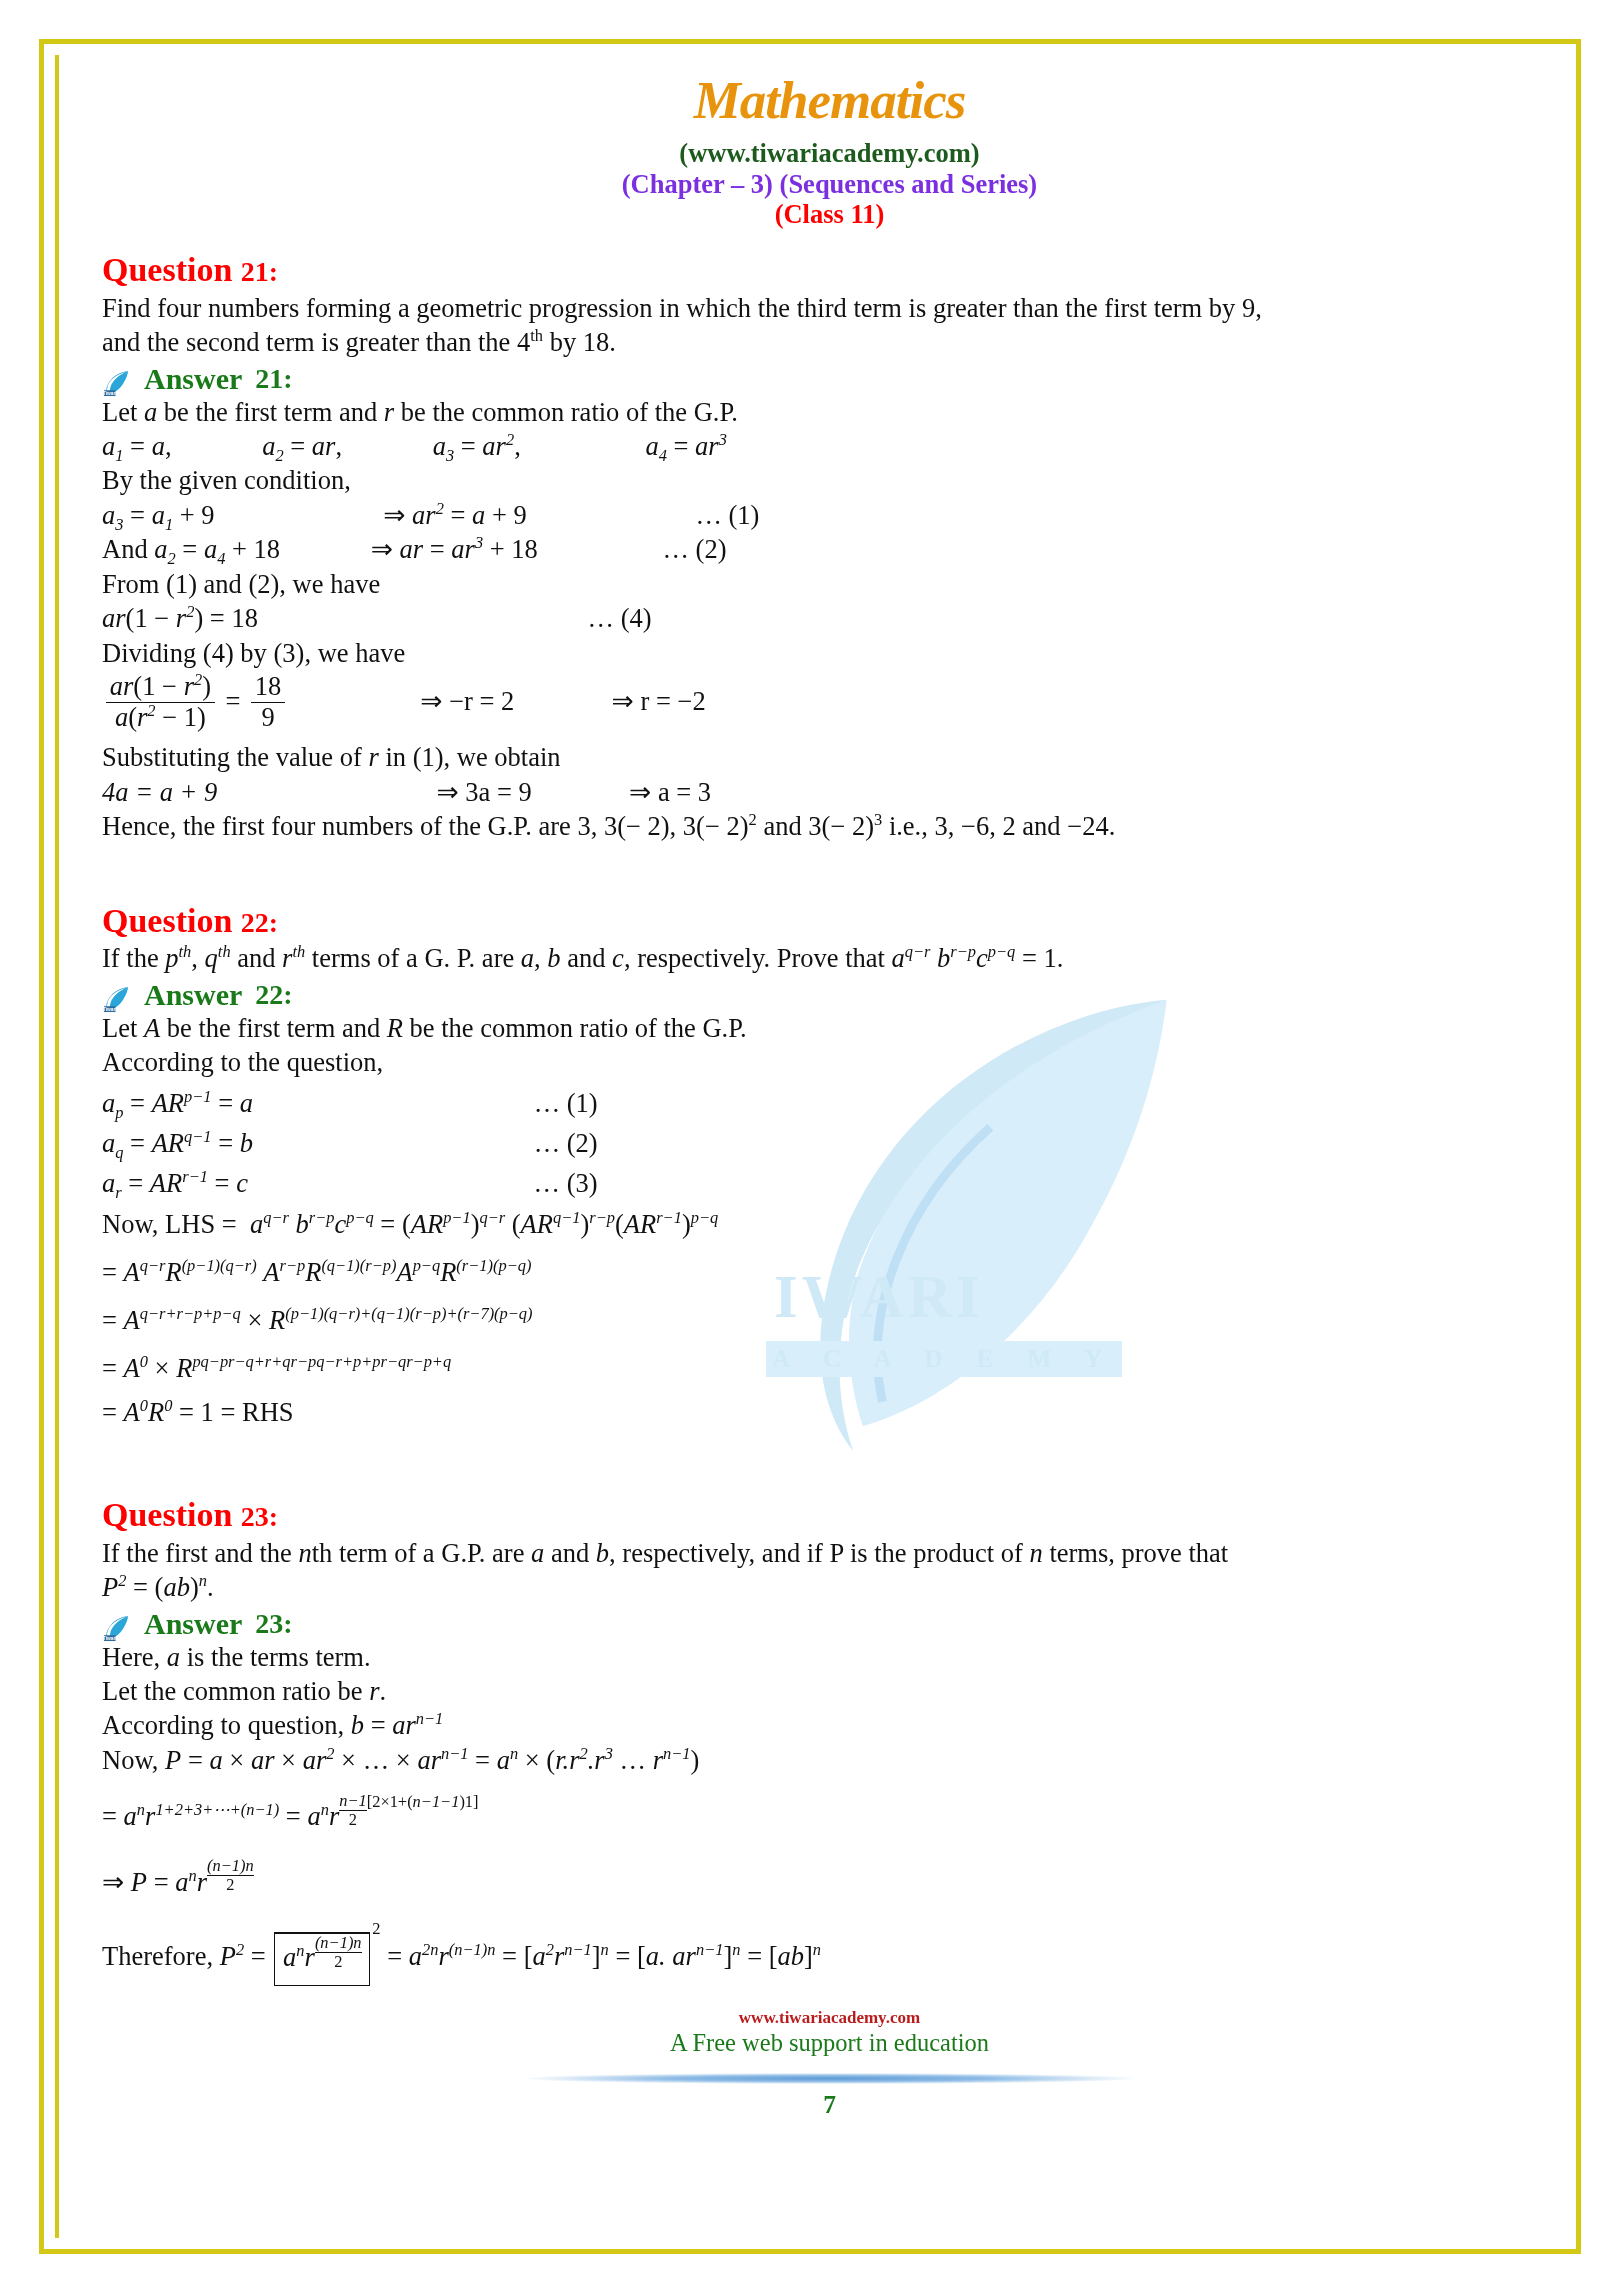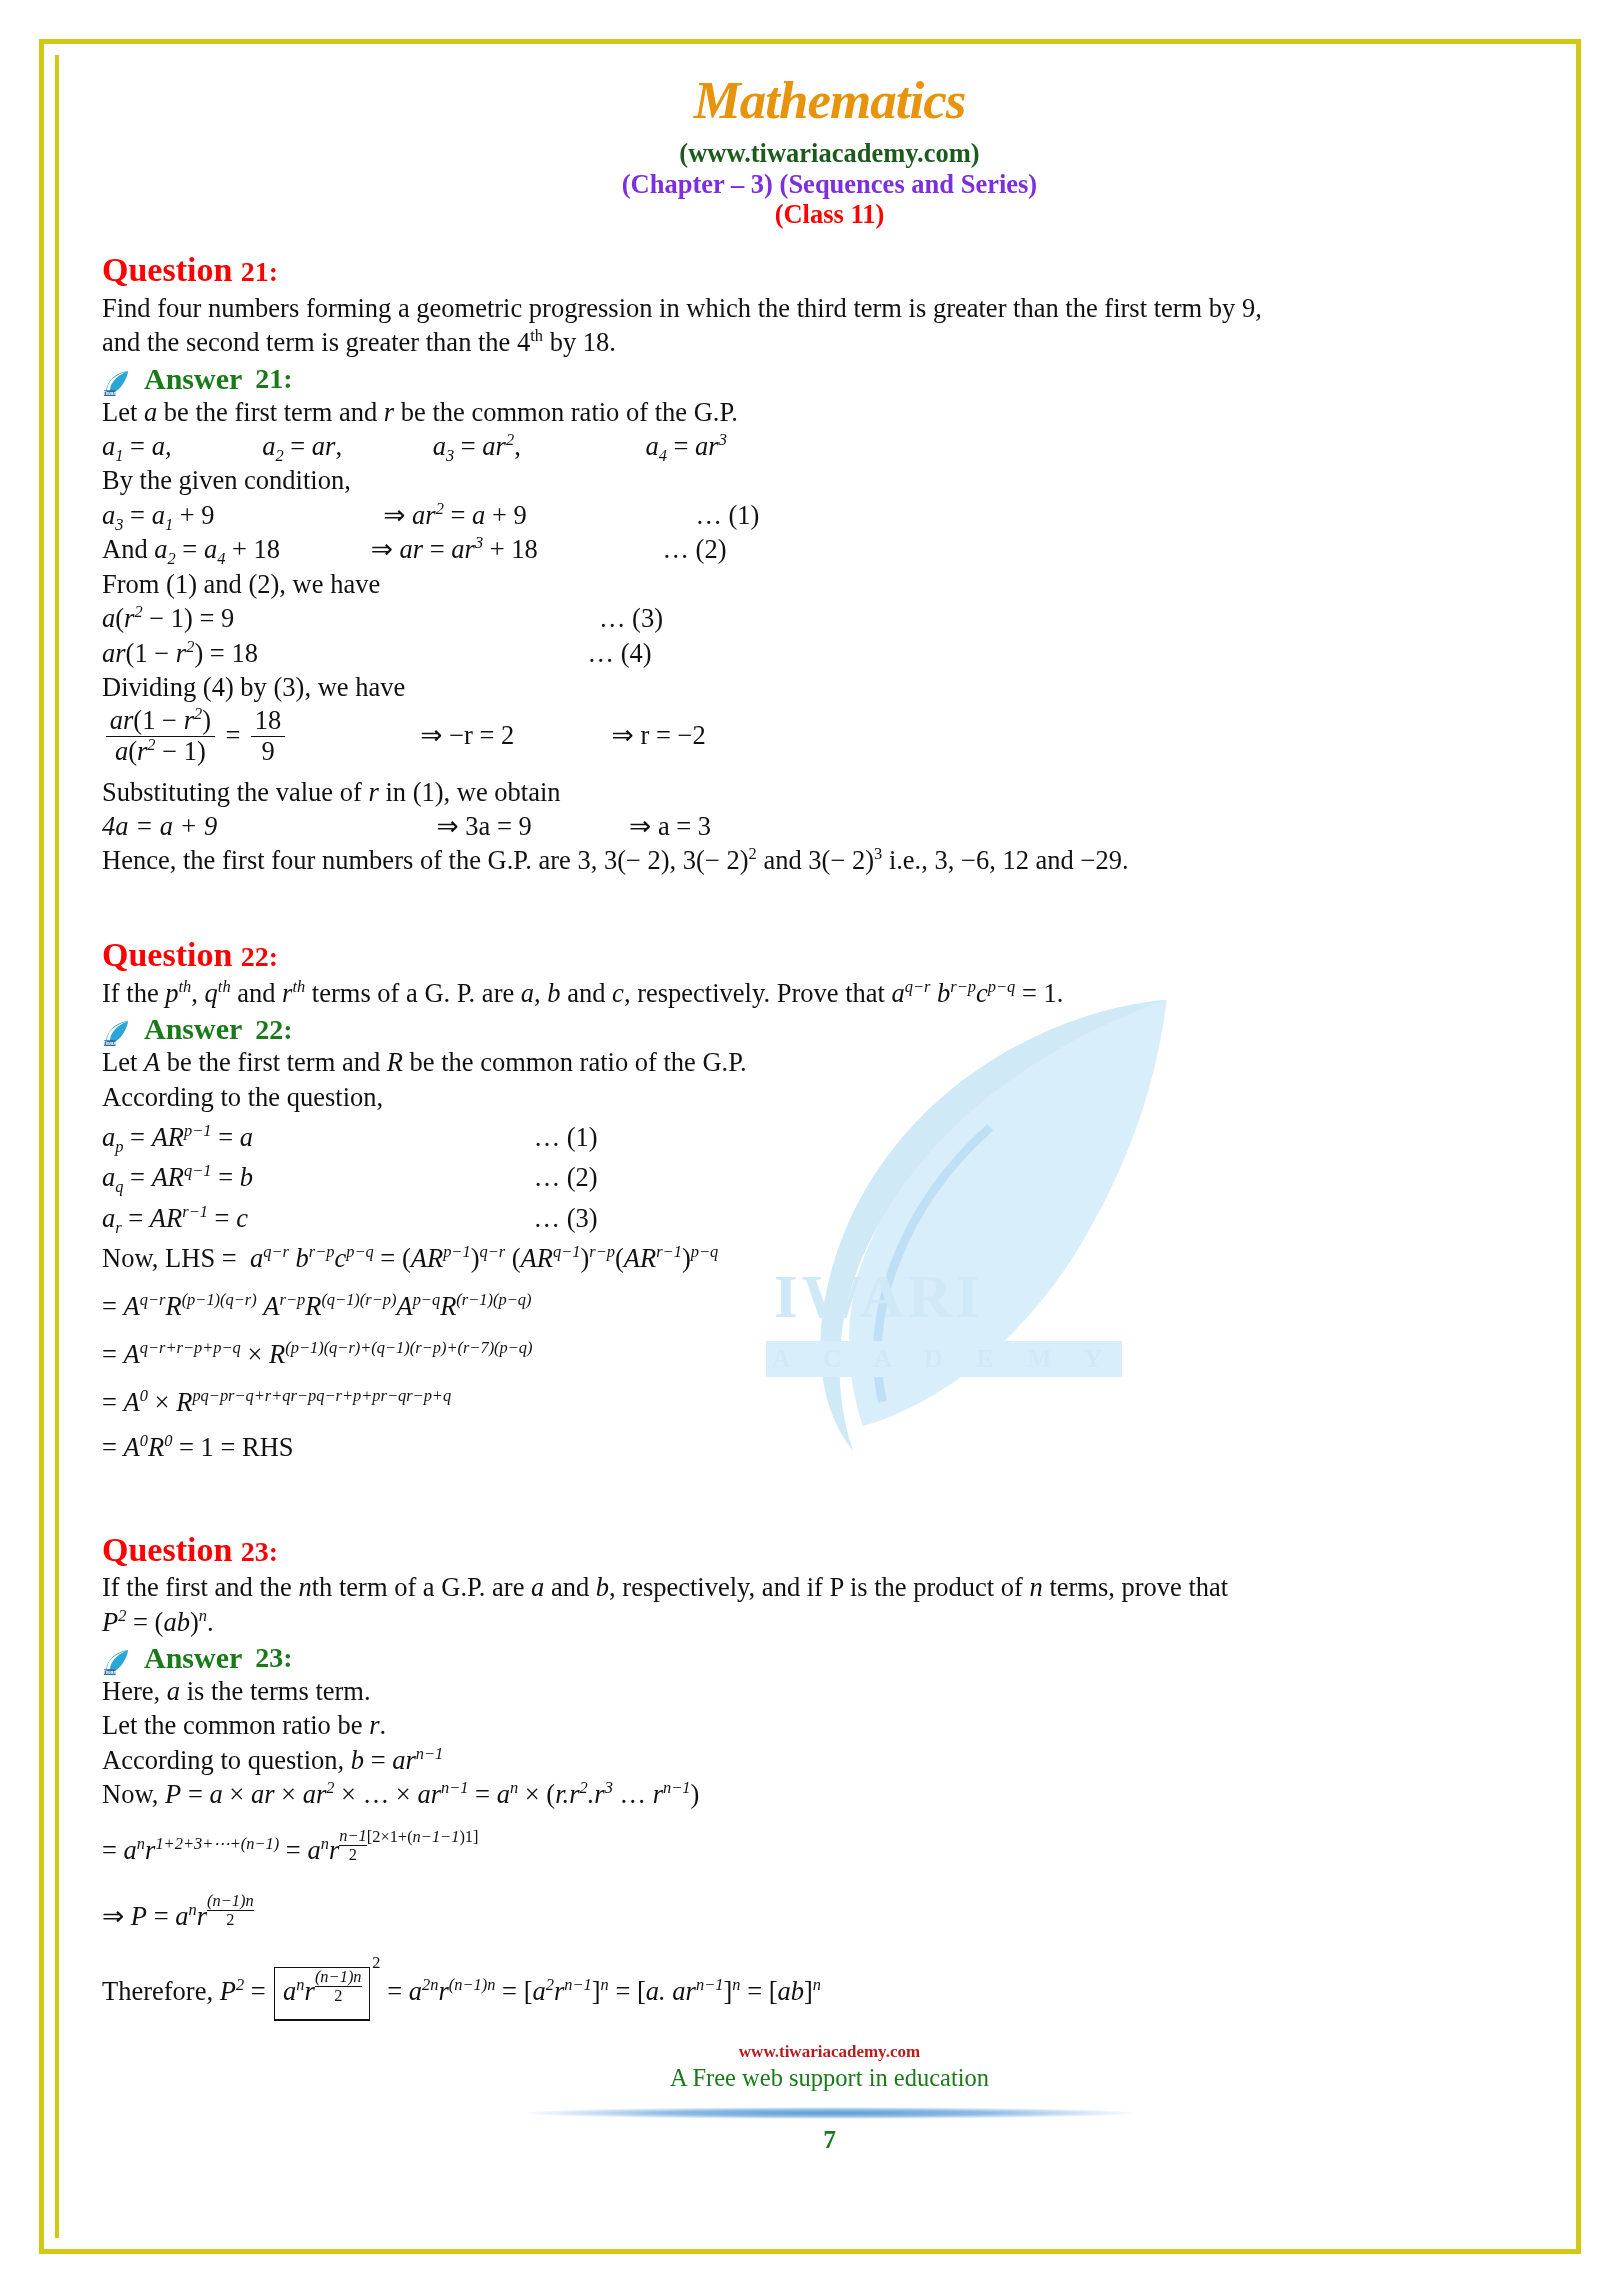--- a/index.html
+++ b/index.html
@@ -205,24 +205,20 @@
     </div>
 
     <div class="line">
       And <span class="it">a<sub>2</sub></span> = <span class="it">a<sub>4</sub></span> + 18<span class="gap g2"></span>
       ⇒ <span class="it">ar</span> = <span class="it">ar<sup>3</sup></span> + 18<span class="gap g3"></span>
       <span>… (2)</span>
     </div>
 
     <div class="line">From (1) and (2), we have</div>
 
-    <div class="line">
-      <span class="it">a</span>(<span class="it">r<sup>2</sup></span> − 1) = 9<span class="gap" style="width:358px"></span>
-      <span>… (3)</span>
-    </div>
 
     <div class="line">
       <span class="it">ar</span>(1 − <span class="it">r<sup>2</sup></span>) = 18<span class="gap" style="width:323px"></span>
       <span>… (4)</span>
     </div>
 
     <div class="line">Dividing (4) by (3), we have</div>
 
     <div class="line" style="line-height:1.0;margin:3.9px 0 5.9px 0;">
       <span class="frac">
@@ -246,21 +242,21 @@
 
     <div class="line">
       <span class="it">4a = a + 9</span>
       <span class="gap g5"></span>
       <span>⇒ 3a = 9</span>
       <span class="gap g2"></span>
       <span>⇒ a = 3</span>
     </div>
 
     <div class="line">
-      <span>Hence, the first four numbers of the G.P. are 3, 3(− 2), 3(− 2)</span><sup>2</sup><span> and 3(− 2)</span><sup>3</sup><span> i.e., 3, −6, 12 and −29.</span>
+      <span>Hence, the first four numbers of the G.P. are 3, 3(− 2), 3(− 2)</span><sup>2</sup><span> and 3(− 2)</span><sup>3</sup><span> i.e., 3, −6, 2 and −24.</span>
     </div>
 
     <div class="sec-gap"></div>
 
     <div class="q-head">
       <span>Question</span>
       <span class="qnum">22:</span>
     </div>
     <div class="line">
       <span>If the </span><span class="it">p</span><sup class="it">th</sup><span>, </span><span class="it">q</span><sup class="it">th</sup><span> and </span><span class="it">r</span><sup class="it">th</sup><span> terms of a G. P. are </span><span class="it">a</span><span>, </span><span class="it">b</span><span> and </span><span class="it">c</span><span>, respectively. Prove that </span><span class="it">a</span><sup class="it">q−r</sup><span class="it"> b</span><sup class="it">r−p</sup><span class="it">c</span><sup class="it">p−q</sup><span> = 1.</span>

